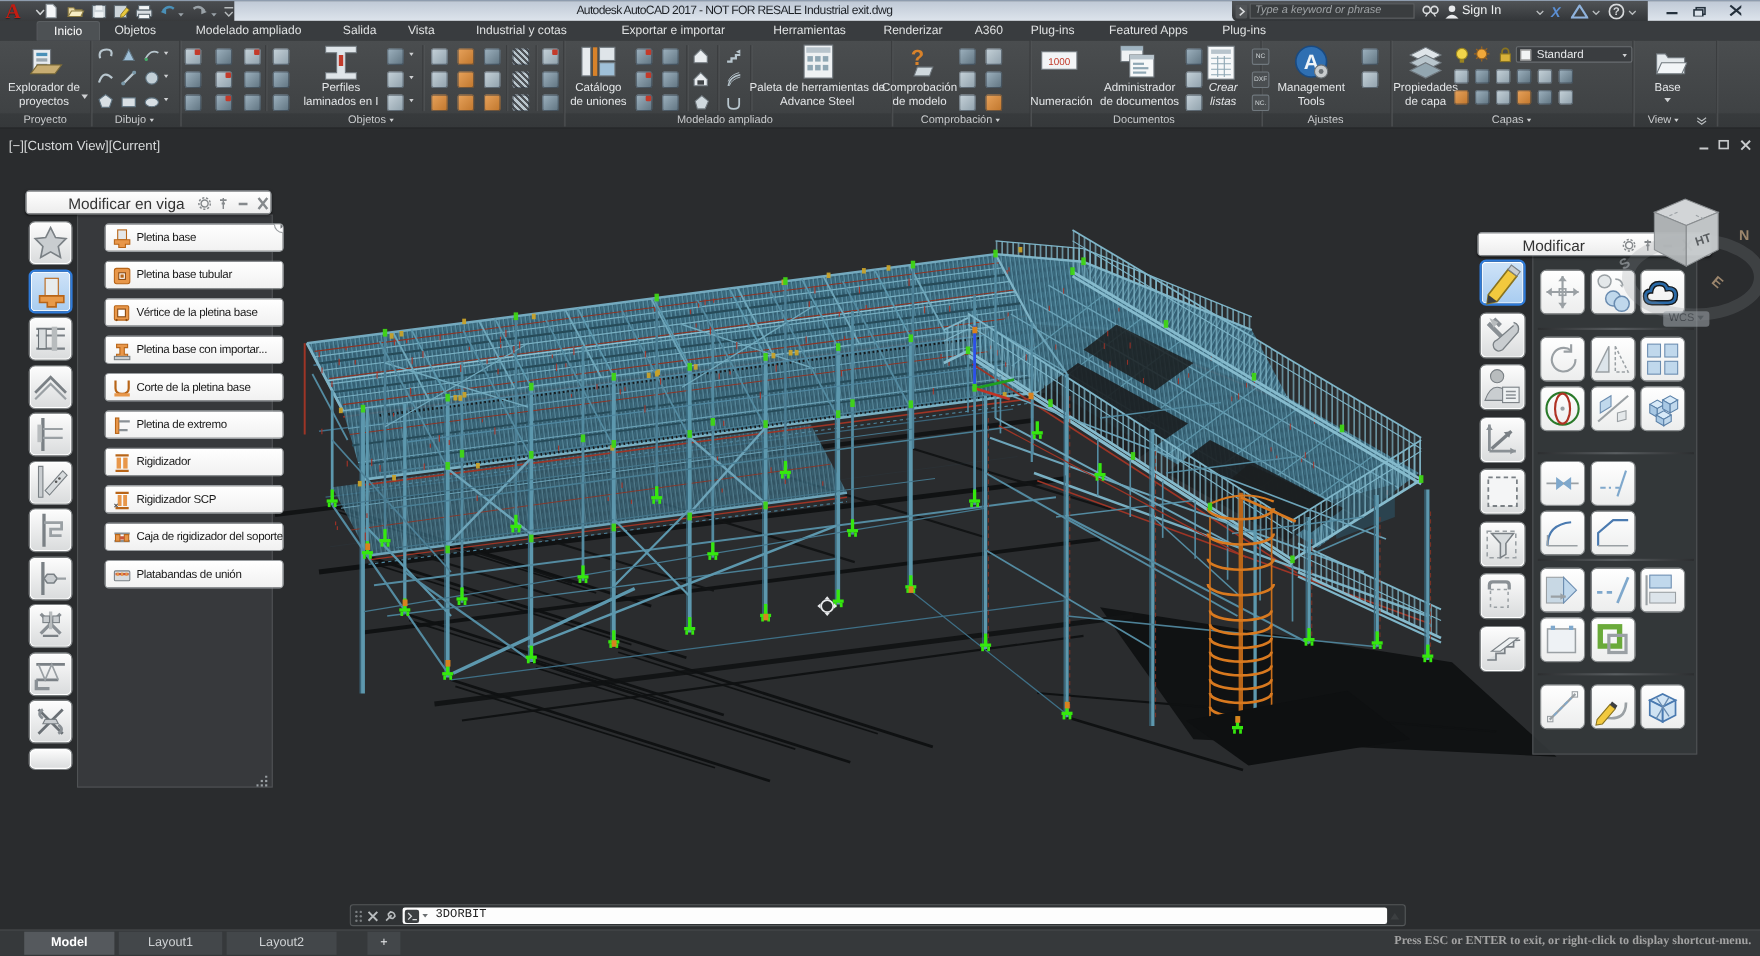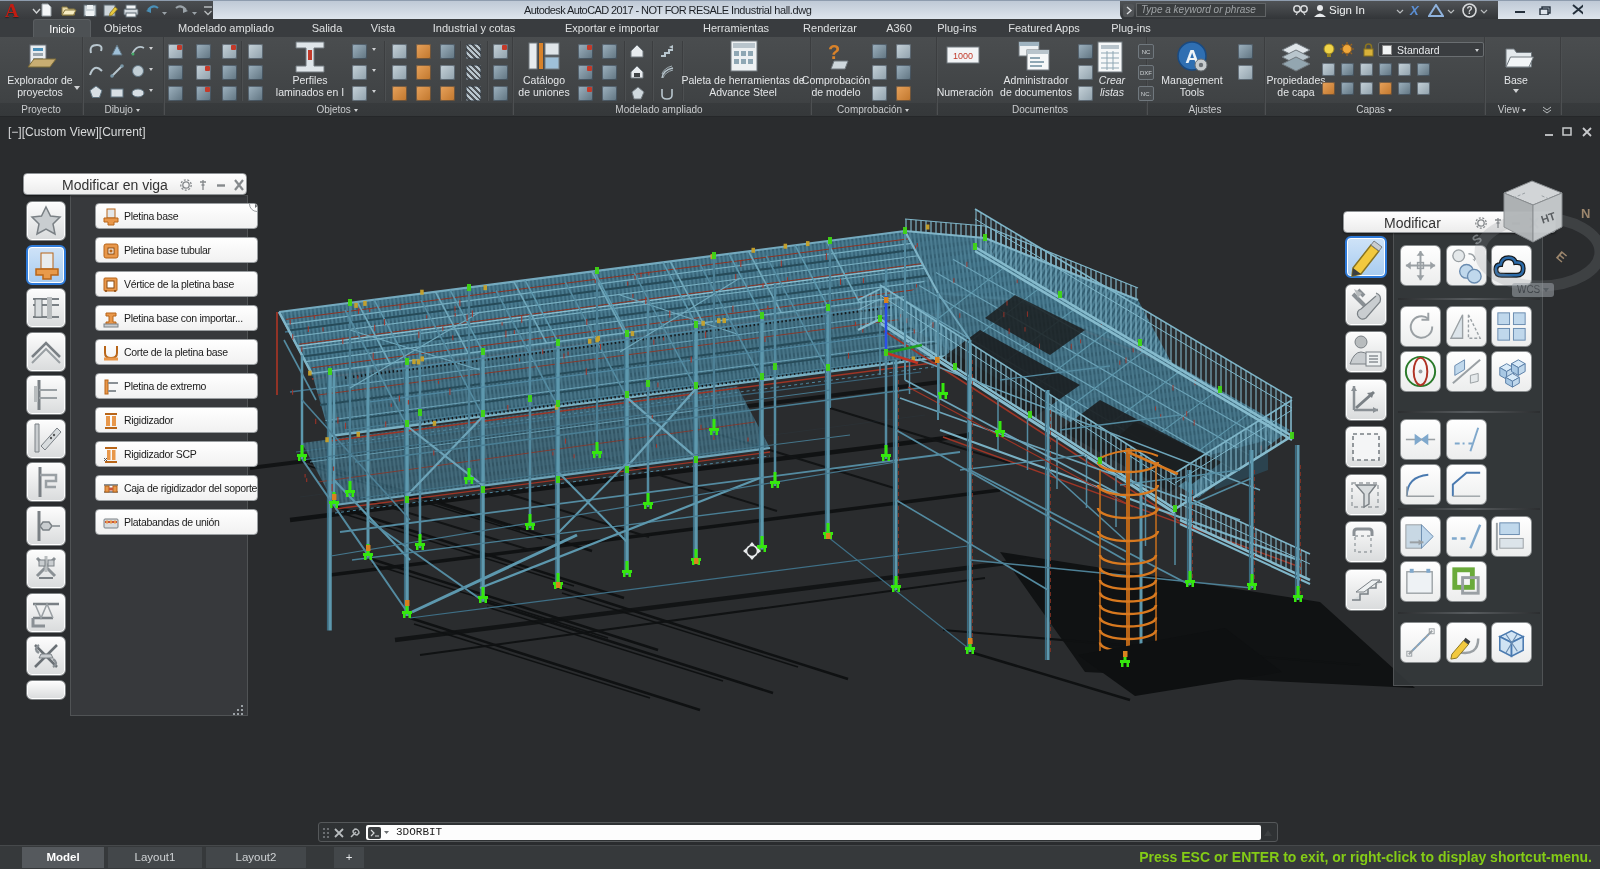--- a/index.html
+++ b/index.html
@@ -10,21 +10,21 @@
 #titlebar { position:absolute; left:0; top:0; width:1600px; height:19px;
   background:linear-gradient(#bfc9d6,#dde4ec); border-top:1px solid #8e9cae; }
 #titlebar .darkleft { position:absolute; left:0; top:0; width:213px; height:19px;
   background:linear-gradient(#4a4d50,#37393c); }
 #apbtn { position:absolute; left:2px; top:0px; width:30px; height:19px; }
 #apbtn .A { font-weight:bold; font-size:19px; color:#c21d12; text-shadow:0 1px 1px rgba(0,0,0,.4);
   font-family:"Liberation Serif",serif; line-height:19px; padding-left:3px; display:block;}
 .titletext { position:absolute; top:3px; font-size:11px; letter-spacing:-0.3px; color:#1d2126; white-space:pre; }
 #infocenter { position:absolute; left:1120px; top:0; width:378px; height:19px;
   background:linear-gradient(#505356,#313437); border-radius:0 0 0 6px; }
-#icsearch { position:absolute; left:16px; top:2px; width:130px; height:14px; background:#3a3d3f;
+#icsearch { position:absolute; left:16px; top:2px; width:150px; height:14px; background:#3a3d3f;
   border:1px solid #606365; color:#9fa3a6; font-style:italic; font-size:10px; line-height:12px; padding-left:4px; }
 .winbtn { position:absolute; top:3px; width:13px; height:11px; }
 
 #tabrow { position:absolute; left:0; top:19px; width:1600px; height:18px; background:#393c3f; }
 .rtab { position:absolute; top:0; height:18px; line-height:18px; font-size:11px; color:#dfe1e2; text-align:center; }
 .rtab.active { background:#4d5154; color:#fff; border-radius:3px 3px 0 0; border:1px solid #5a5e61; border-bottom:none; }
 
 #ribbon { position:absolute; left:0; top:37px; width:1600px; height:80px;
   background:linear-gradient(#4a4d4f,#404345 75%, #3c3f41); border-bottom:1px solid #2a2c2e; }
 .rsep { position:absolute; top:2px; height:98px; width:2px;
@@ -63,21 +63,21 @@
 #cmdecho { position:absolute; left:363px; top:689px; background:#45484a; color:#eceeef; font-family:"Liberation Mono",monospace; font-size:11px; padding:1px 6px 2px 6px; }
 #cmdbar { position:absolute; left:318px; top:705px; width:960px; height:20px; background:#2f3234;
   border:1px solid #55585a; border-radius:3px; }
 #cmdinput { position:absolute; left:47px; top:2px; width:895px; height:15px; background:#fdfdfd; border-radius:2px;
   font-family:"Liberation Mono",monospace; font-size:11px; color:#222; line-height:15px; }
 
 #statusbar { position:absolute; left:0; top:845px; width:1600px; height:24px; background:#36393b; border-top:1px solid #46494b; }
 .stab { position:absolute; top:1px; height:21px; line-height:21px; font-size:11.5px; color:#cfd2d4; text-align:center;
   background:#43474a; border-radius:0 0 0 0; }
 .stab.active { background:#55595d; color:#ffffff; font-weight:bold; }
-#statusright { position:absolute; right:8px; top:3px; font-size:14px; color:#84cc16; font-weight:bold; }
+#statusright { position:absolute; right:8px; top:3px; font-size:11px; color:#a3a3a3; font-weight:bold;font-family:Liberation Serif, serif; }
 </style>
 </head>
 <body>
 <div id="root">
 
 <div id="titlebar">
  <div class="darkleft"></div>
  <div id="apbtn">
         <span class="A">A</span>
       </div>
@@ -99,21 +99,21 @@
    <rect x="88" y="10" width="10" height="4" fill="#f2f5f7" stroke="#5f6a72"></rect>
    <path d="M110 7 q5 -6 10 -2" fill="none" stroke="#4a90b8" stroke-width="2.2"></path>
    <path d="M108 8 l5 -3 l0 5 z" fill="#4a90b8"></path>
    <path d="M124 9 l2.5 3 l2.5 -3" fill="#9aa2a8"></path>
    <path d="M148 7 q-5 -6 -10 -2" fill="none" stroke="#9aa2a8" stroke-width="2.2"></path>
    <path d="M150 8 l-5 -3 l0 5 z" fill="#9aa2a8"></path>
    <path d="M154 9 l2.5 3 l2.5 -3" fill="#9aa2a8"></path>
    <path d="M166 4 h8 M166.5 8 L170 11.5 L173.5 8" stroke="#b8bcbe" stroke-width="1.3" fill="none"></path>
  </svg>
  <div class="titletext" style="left:524px;letter-spacing:-0.6px;">Autodesk AutoCAD 2017 - NOT FOR RESALE</div>
- <div class="titletext" style="left:731px;letter-spacing:-0.4px;">Industrial hall.dwg</div>
+ <div class="titletext" style="left:731px;letter-spacing:-0.4px;">Industrial exit.dwg</div>
  <div id="infocenter">
    <svg class="abs" style="left:3px;top:3px" width="11" height="13">
           <rect x="0" y="0" width="11" height="13" rx="2" fill="#515457"></rect>
           <path d="M4 3 l4 3.5 l-4 3.5" stroke="#d8dadc" stroke-width="1.4" fill="none"></path>
         </svg>
    <div id="icsearch">Type a keyword or phrase</div>
    <svg class="abs" style="left:172px;top:3px" width="18" height="13">
      <circle cx="5" cy="5" r="3.2" fill="none" stroke="#d8dadc" stroke-width="1.5"></circle>
      <circle cx="12" cy="5" r="3.2" fill="none" stroke="#d8dadc" stroke-width="1.5"></circle>
      <path d="M4 11 l2 -3 M13 11 l-2 -3" stroke="#d8dadc" stroke-width="1.2"></path>

